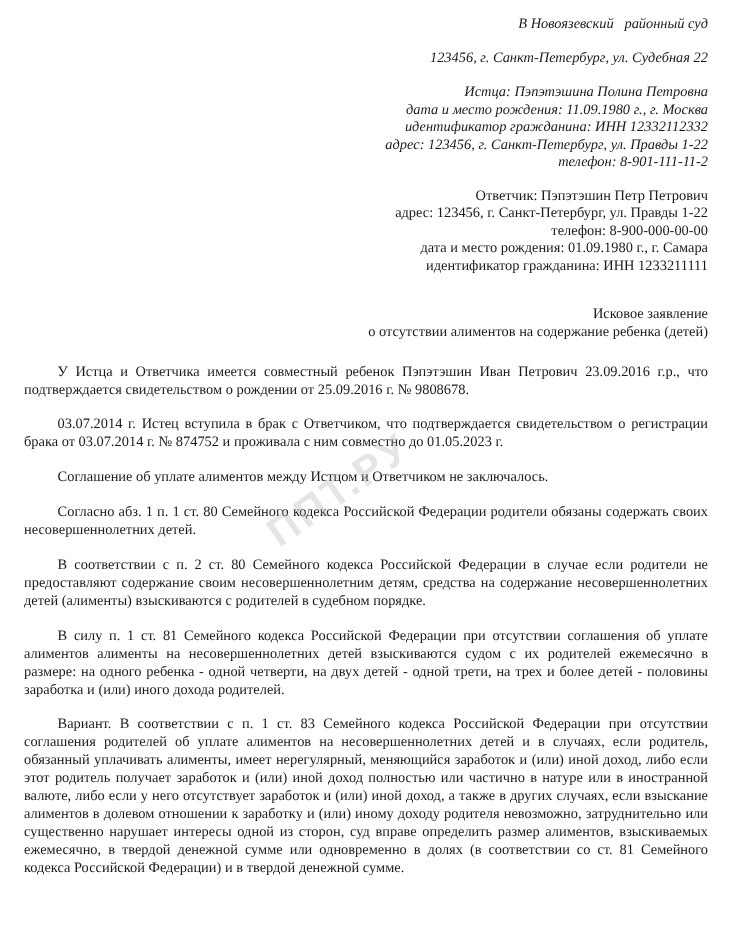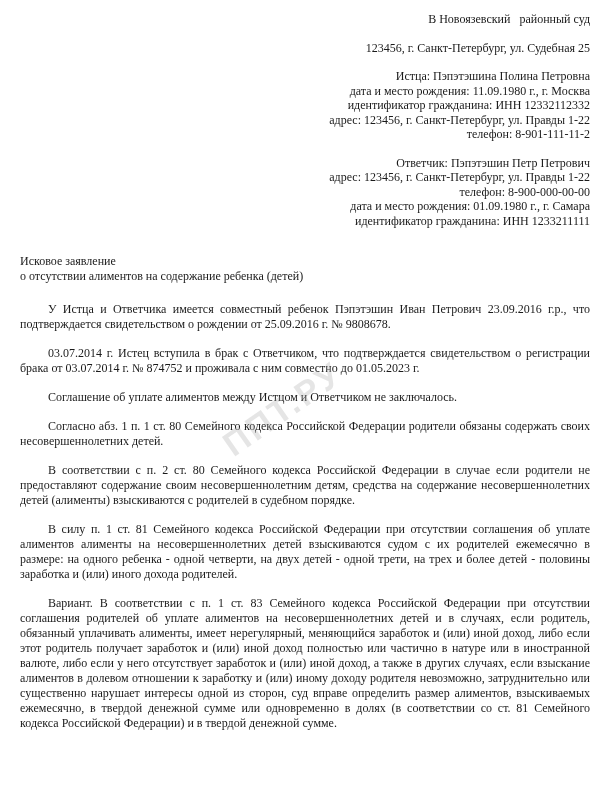--- a/index.html
+++ b/index.html
@@ -16,24 +16,24 @@
   .page {
     position: relative;
     padding: 12px 20px 0 20px;
     width: 570px;
   }
   .hdr {
     text-align: right;
     line-height: 14.5px;
     white-space: pre-wrap;
   }
-  .hdr-gap { margin-bottom: 14px; }
+  .hdr-gap { margin-bottom: 14px; font-style: italic; }
   .title-block {
     margin-top: 26px;
-    text-align: left;
+    text-align: right;
     line-height: 15px;
   }
   .body-block { margin-top: 18px; }
   .body-block p {
     margin: 0 0 14px 0;
     text-align: justify;
     text-indent: 28px;
     line-height: 15px;
   }
   .watermark {
@@ -50,21 +50,21 @@
     pointer-events: none;
     user-select: none;
   }
 </style>
 </head>
 <body>
 
 <div class="page">
 
   <div class="hdr hdr-gap">В Новоязевский   районный суд</div>
-  <div class="hdr hdr-gap">123456, г. Санкт-Петербург, ул. Судебная 25</div>
+  <div class="hdr hdr-gap">123456, г. Санкт-Петербург, ул. Судебная 22</div>
 
   <div class="hdr-gap">
     <div class="hdr">Истца: Пэпэтэшина Полина Петровна</div>
     <div class="hdr">дата и место рождения: 11.09.1980 г., г. Москва</div>
     <div class="hdr">идентификатор гражданина: ИНН 12332112332</div>
     <div class="hdr">адрес: 123456, г. Санкт-Петербург, ул. Правды 1-22</div>
     <div class="hdr">телефон: 8-901-111-11-2</div>
   </div>
 
   <div>

